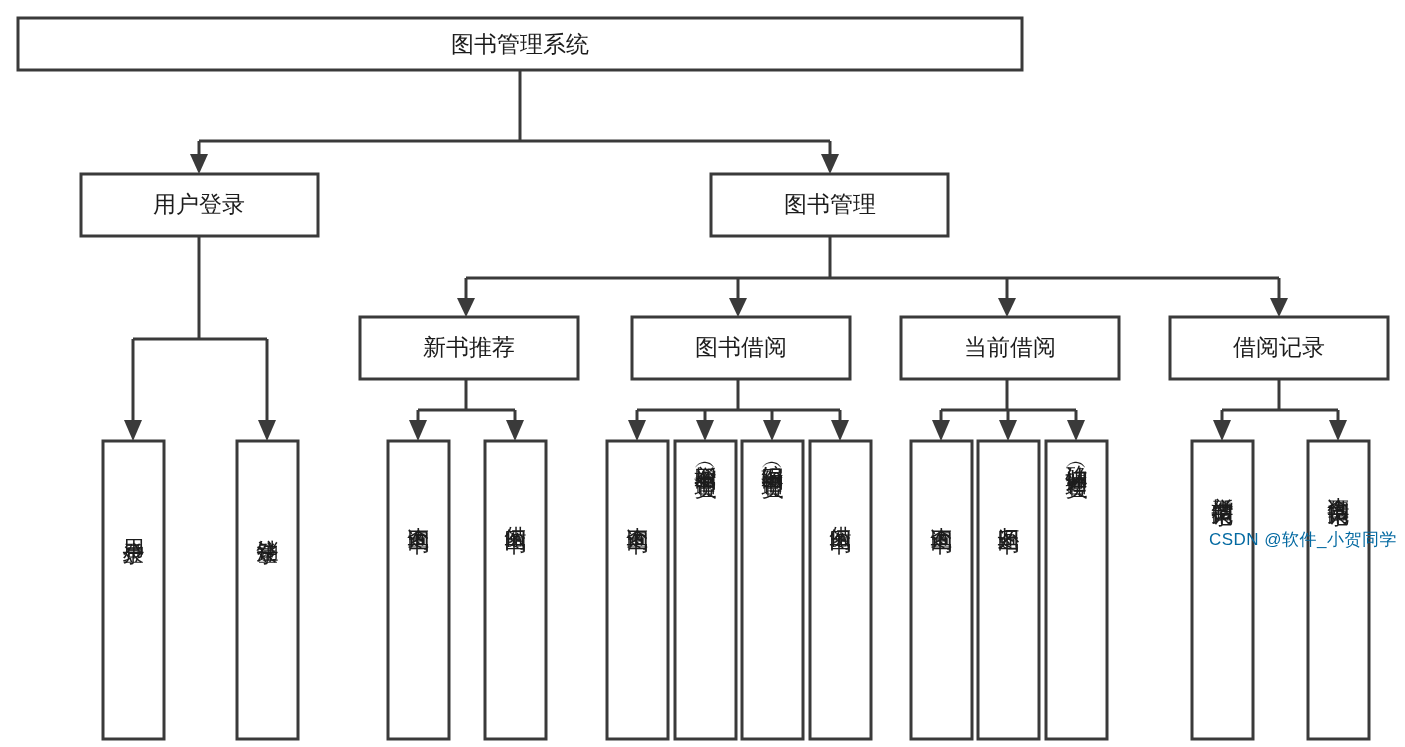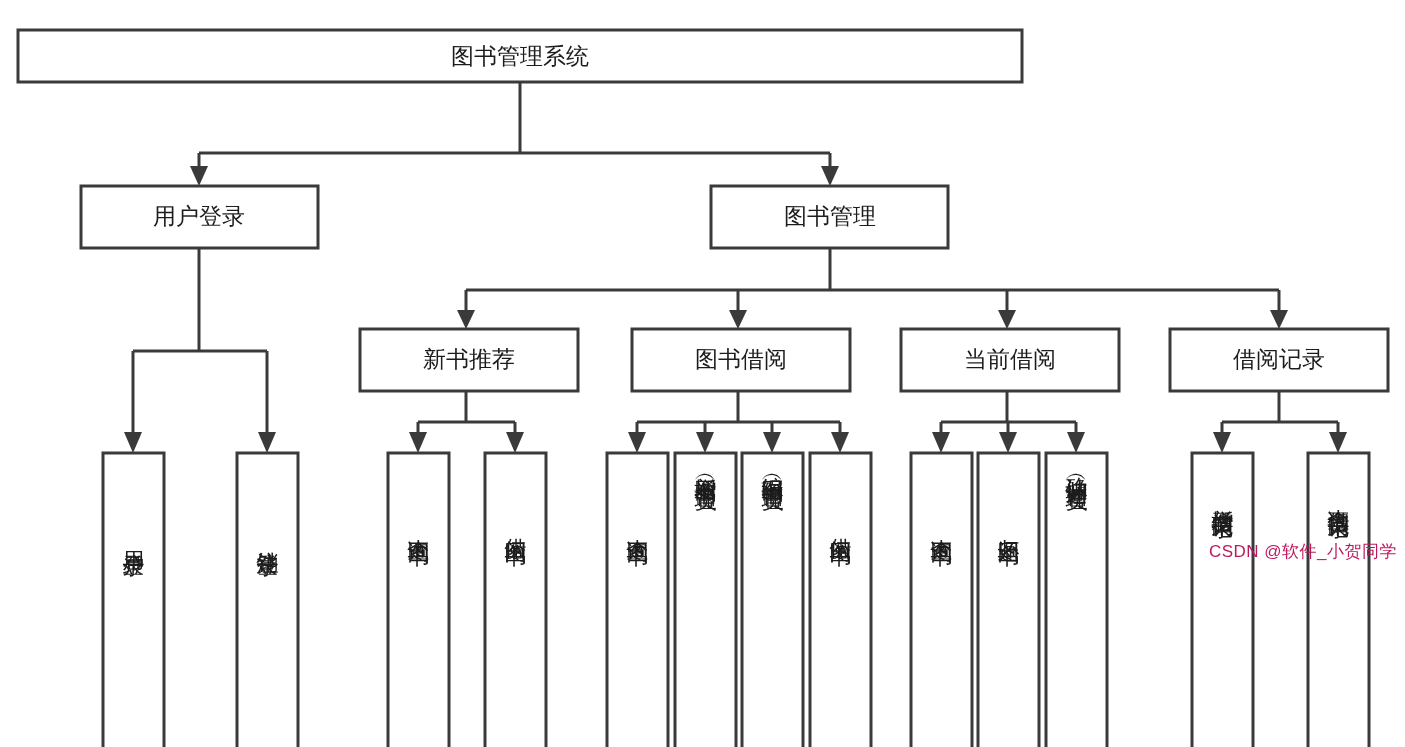--- a/index.html
+++ b/index.html
@@ -10,21 +10,21 @@
   body {
     width: 1405px;
     height: 747px;
     font-family: "Liberation Sans", sans-serif;
     overflow: hidden;
     position: relative;
   }
   #diagram-root {
     position: absolute;
     left: 0;
-    top: 16px;
+    top: 4px;
     width: 1405px;
     height: 553px;
   }
   svg#tree-svg {
     display: block;
     width: 1405px;
     height: 747px;
   }
   .node-rect {
     fill: #ffffff;
@@ -71,21 +71,21 @@
     color: #1c1c1c;
     letter-spacing: 2px;
     white-space: nowrap;
   }
   .watermark {
     position: absolute;
     right: 8px;
     bottom: 6px;
     font-family: "Liberation Sans", sans-serif;
     font-size: 17px;
-    color: #be185d;
+    color: #0369a1;
     letter-spacing: 0.5px;
     white-space: nowrap;
   }
 </style>
 </head>
 <body>
 
 <div id="diagram-root">
 
   <svg id="tree-svg" viewBox="0 0 1405 747">

